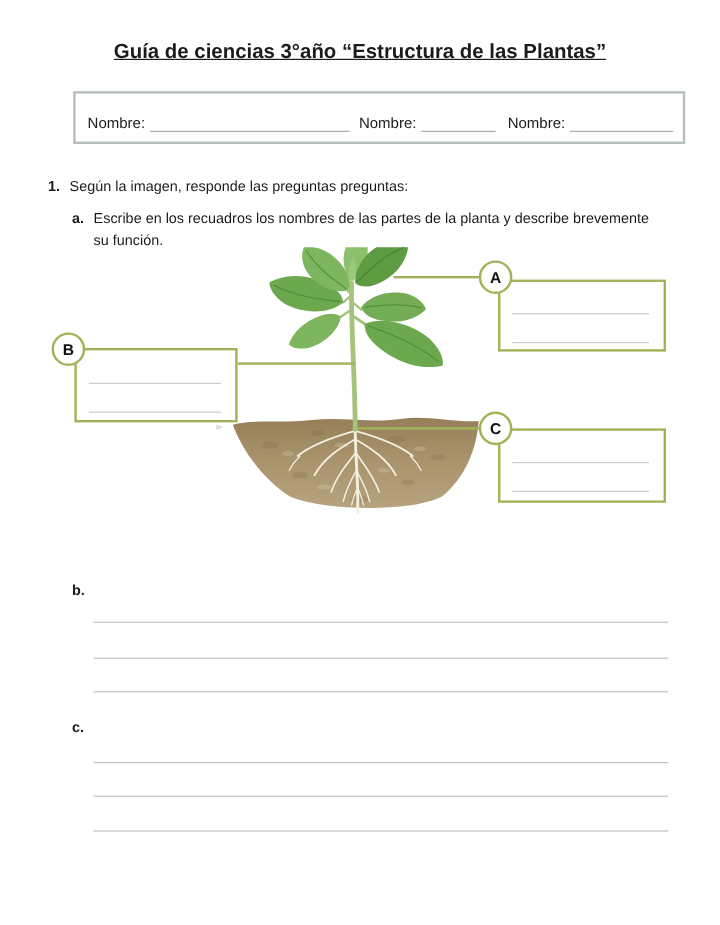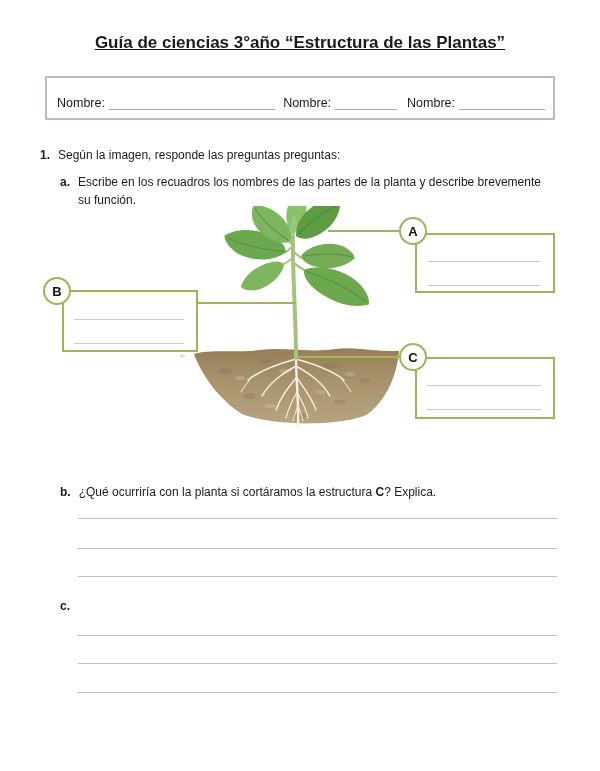--- a/index.html
+++ b/index.html
@@ -19,21 +19,21 @@
     position: absolute;
     top: 33px; left: 0; right: 0;
     text-align: center;
     font-size: 17px;
     font-weight: bold;
     text-decoration: underline;
   }
   
   .header-box {
     position: absolute;
-    left: 45px; top: 76px;
+    left: 61px; top: 76px;
     width: 510px; height: 44px;
     border: 2px solid #b6bec0;
     display: flex;
     align-items: flex-end;
     padding: 0 8px 8px 10px;
     font-size: 12.5px;
   }
   .header-box .lbl { white-space: nowrap; line-height: 14px; }
   .h-line { height: 14px; border-bottom: 1.5px solid #a3aaac; }
   .h-line.name  { flex: 1 1 auto; margin: 0 8px 0 4px; }
@@ -209,21 +209,20 @@
   </div>
   <div class="fig-circle" style="left:43px; top:277px;">
     <span>B</span>
   </div>
   <div class="fig-circle" style="left:399px; top:343px;">
     <span>C</span>
   </div>
 
   <div class="q-row item-b">
     <span class="num">b.</span>
-    <span class="txt"><span>¿Qué ocurriría con la planta si cortáramos la estructura </span><b>C</b><span>? Explica.</span></span>
   </div>
 
   <div class="ans-line" style="top:518px;"></div>
   <div class="ans-line" style="top:548px;"></div>
   <div class="ans-line" style="top:576px;"></div>
 
   <div class="q-row item-c">
     <span class="num">c.</span>
   </div>
 

